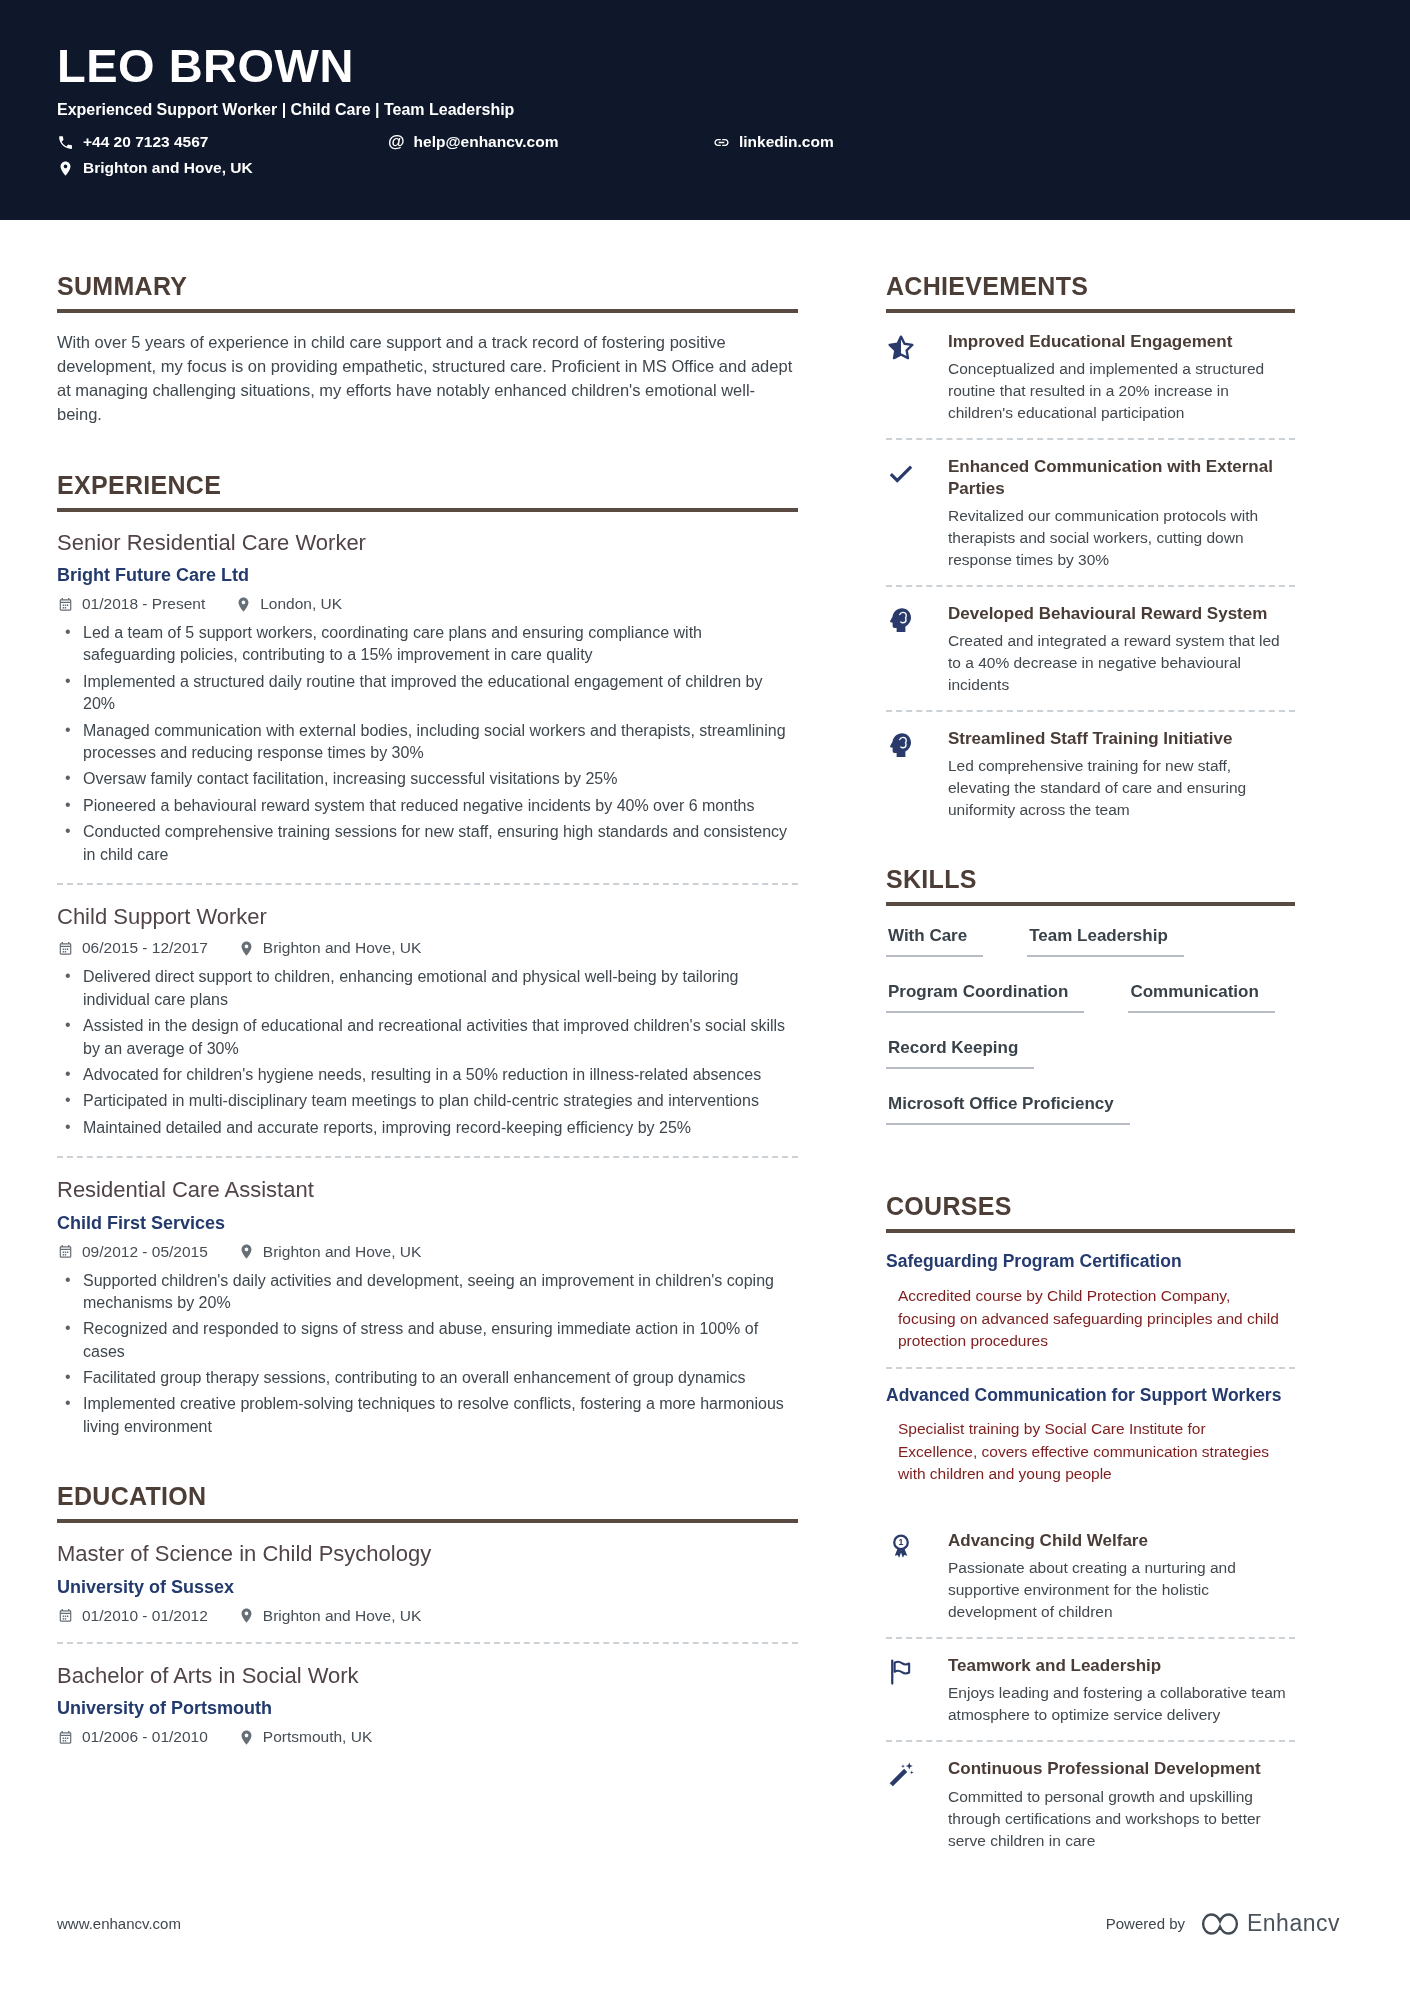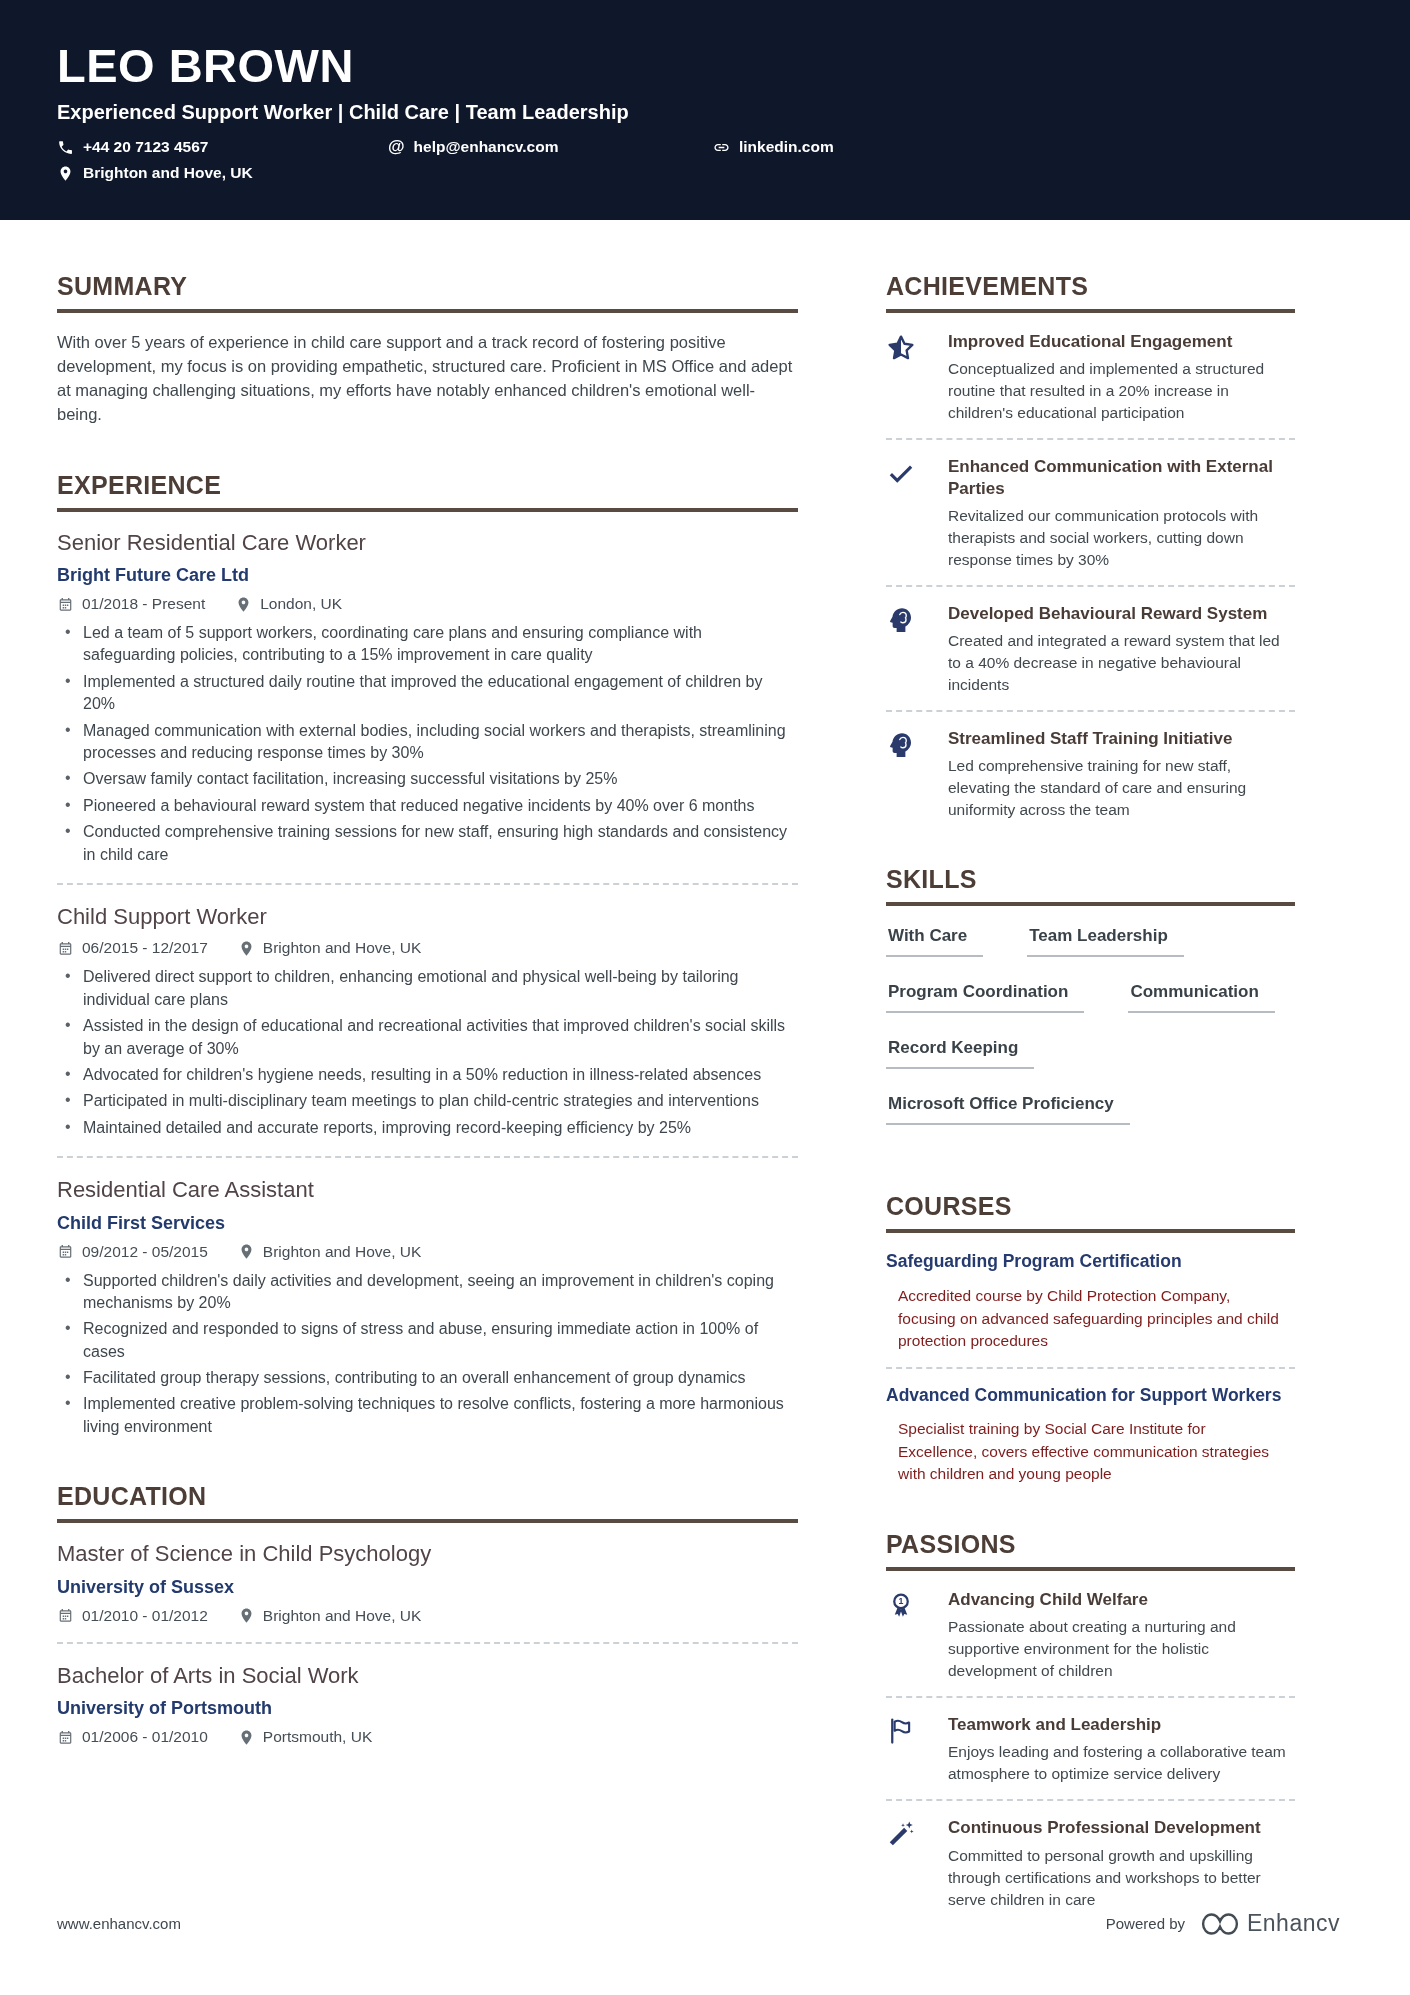--- a/index.html
+++ b/index.html
@@ -9,21 +9,21 @@
     font-family:"Liberation Sans","DejaVu Sans",sans-serif;
     -webkit-font-smoothing:antialiased;
   }
   
   .hdr{
     background:#0f172a;color:#fff;
     box-sizing:border-box;height:220px;
     padding:42px 73px 0 57px;
   }
   .hdr-name{font-size:47px;font-weight:700;letter-spacing:.5px;line-height:1;margin:0 0 12px;}
-  .hdr-title{font-size:20px;font-weight:700;margin:0 0 13px;}
+  .hdr-title{font-size:16px;font-weight:700;margin:0 0 13px;}
   .hdr-contact{display:flex;align-items:center;font-size:15.5px;font-weight:700;margin-bottom:7px;}
   .hc{display:flex;align-items:center;}
   .hc-phone{width:331px;}
   .hc-email{width:325px;}
   .hicon{display:inline-flex;width:17px;height:17px;margin-right:9px;color:#fff;flex:none;}
   .hicon svg{width:100%;height:100%;}
   .at-glyph{font-size:17px;font-weight:700;margin-right:9px;}
   
   .main{display:flex;padding:52px 115px 0 57px;gap:88px;box-sizing:border-box;}
   .col-l{width:741px;flex:none;}
@@ -390,21 +390,20 @@
         <p class="course-x">Accredited course by Child Protection Company, focusing on advanced safeguarding principles and child protection procedures</p>
       </article>
       <hr class="dash-r">
       <article>
         <div class="course-t">Advanced Communication for Support Workers</div>
         <p class="course-x">Specialist training by Social Care Institute for Excellence, covers effective communication strategies with children and young people</p>
       </article>
     </section>
 
     <section class="sec-block">
-      <h2 class="sec">PASSIONS</h2>
 
       <div class="ach">
         <span class="ach-ic"><svg>
               <use href="#i-medal"></use>
             </svg></span>
         <div class="ach-bd">
           <div class="ach-t">Advancing Child Welfare</div>
           <p class="ach-x">Passionate about creating a nurturing and supportive environment for the holistic development of children</p>
         </div>
       </div>

